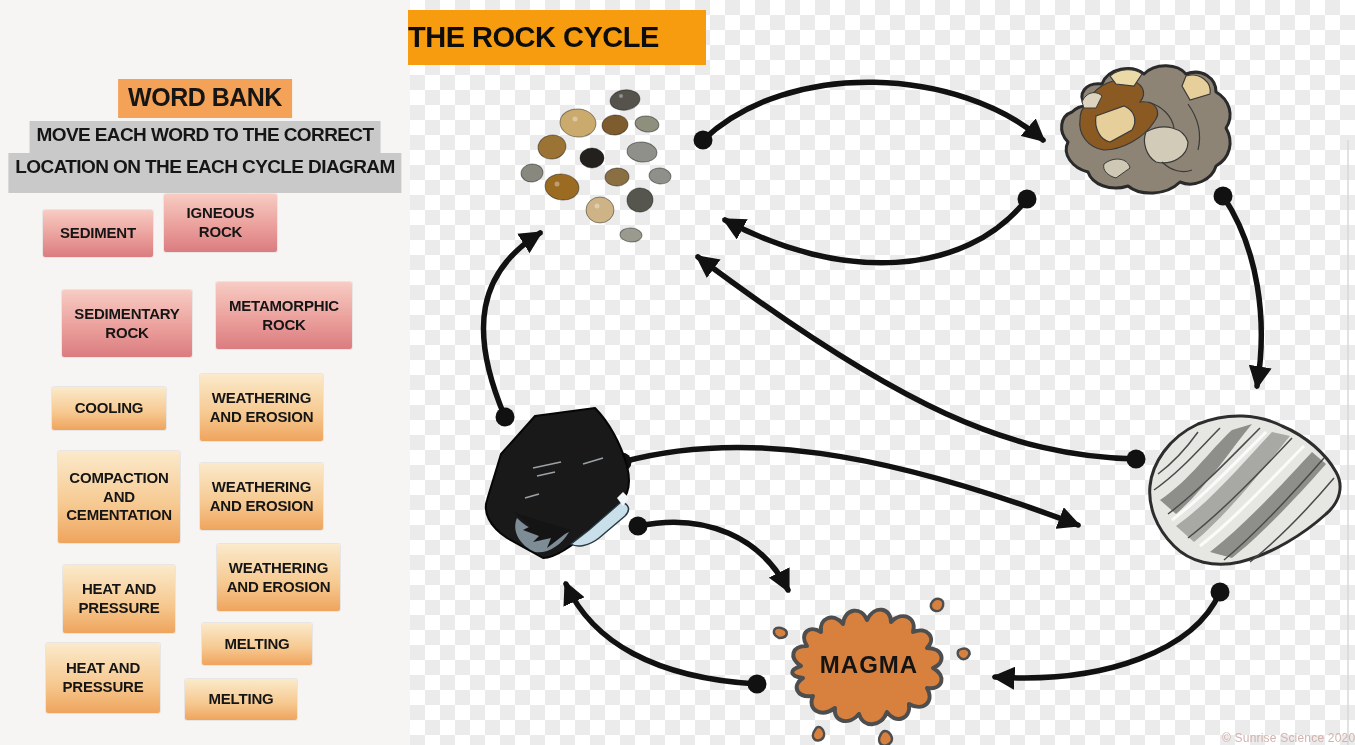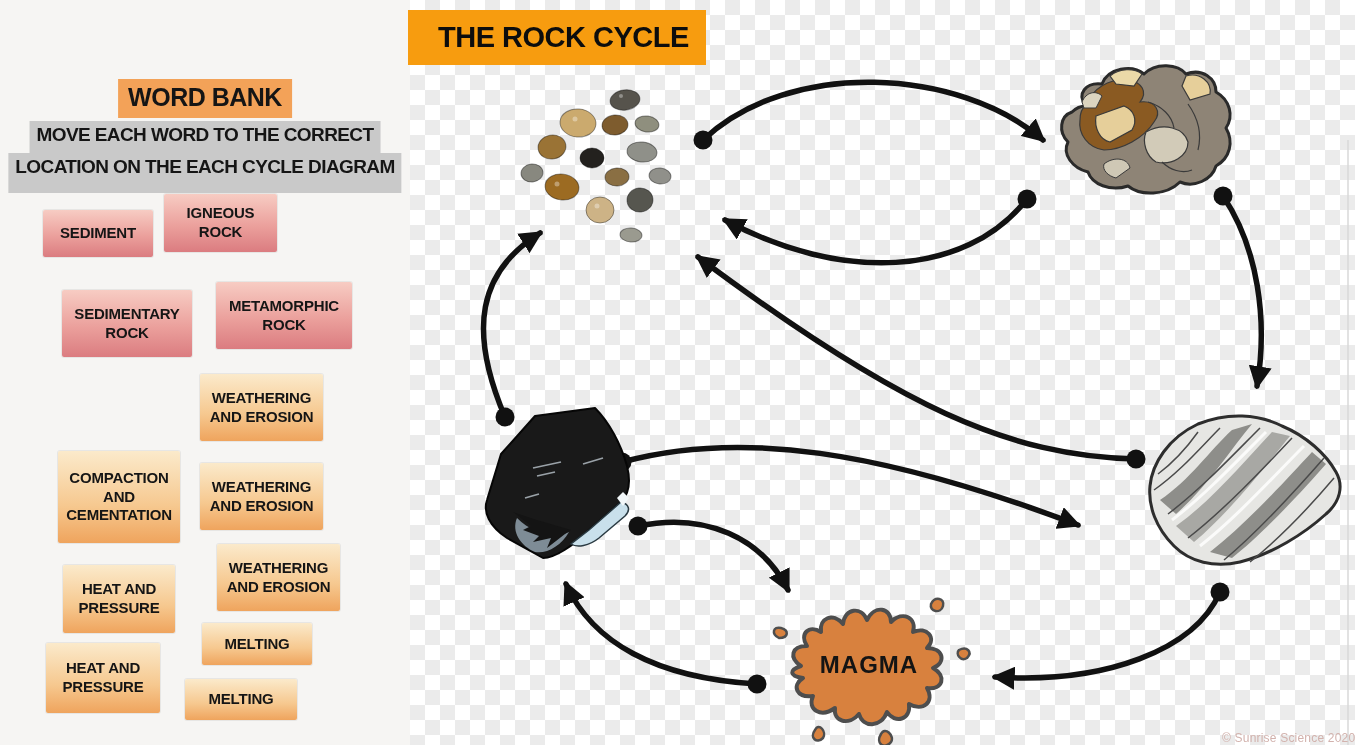--- a/index.html
+++ b/index.html
@@ -36,21 +36,21 @@
     position:absolute;left:410px;top:0;width:945px;height:745px;
     background-color:#ffffff;
     background-image:
       linear-gradient(45deg,#ebebeb 25%,transparent 25%,transparent 75%,#ebebeb 75%),
       linear-gradient(45deg,#ebebeb 25%,transparent 25%,transparent 75%,#ebebeb 75%);
     background-size:30px 30px;background-position:0 0,15px 15px;
   }
   .title-banner{
     position:absolute;left:-2px;top:10px;width:298px;height:55px;
     background:#f79c0f;display:flex;align-items:center;
-    padding-left:30px;box-sizing:border-box;
+    box-sizing:border-box;
   }
   .title-banner span{font-size:29px;font-weight:bold;letter-spacing:-.5px;color:#0d0d0d;white-space:nowrap;}
   .abs{position:absolute;}
   svg{display:block;}
   .watermark{
     position:absolute;left:812px;top:731px;font-size:12px;color:#d2b2ad;
     letter-spacing:.2px;white-space:nowrap;
   }
   .slide-edge{position:absolute;left:937px;top:140px;width:2px;height:605px;background:#d8d8d8;opacity:.75;}
   .magma-text{font-family:"Liberation Sans","DejaVu Sans",sans-serif;font-weight:bold;font-size:24px;letter-spacing:1px;fill:#141414;}
@@ -62,20 +62,21 @@
 
   <section class="word-bank">
     <h1 class="wb-title">WORD BANK</h1>
     <p class="wb-inst l1">MOVE EACH WORD TO THE CORRECT</p>
     <p class="wb-inst l2">LOCATION ON THE EACH CYCLE DIAGRAM</p>
 
     <div class="tile rock" style="left:43px;top:210px;width:110px;height:47px;">SEDIMENT</div>
     <div class="tile rock" style="left:164px;top:194px;width:113px;height:58px;">IGNEOUS ROCK</div>
     <div class="tile rock" style="left:216px;top:282px;width:136px;height:67px;">METAMORPHIC ROCK</div>
     <div class="tile rock" style="left:62px;top:290px;width:130px;height:67px;">SEDIMENTARY ROCK</div>
+    <div class="tile process" style="left:52px;top:387px;width:114px;height:43px;">COOLING</div>
     <div class="tile process" style="left:200px;top:374px;width:123px;height:67px;">WEATHERING AND EROSION</div>
     <div class="tile process" style="left:58px;top:451px;width:122px;height:92px;">COMPACTION AND CEMENTATION</div>
     <div class="tile process" style="left:200px;top:463px;width:123px;height:67px;">WEATHERING AND EROSION</div>
     <div class="tile process" style="left:63px;top:565px;width:112px;height:68px;">HEAT AND PRESSURE</div>
     <div class="tile process" style="left:217px;top:544px;width:123px;height:67px;">WEATHERING AND EROSION</div>
     <div class="tile process" style="left:202px;top:623px;width:110px;height:42px;">MELTING</div>
     <div class="tile process" style="left:46px;top:643px;width:114px;height:70px;">HEAT AND PRESSURE</div>
     <div class="tile process" style="left:185px;top:679px;width:112px;height:41px;">MELTING</div>
   </section>
 

